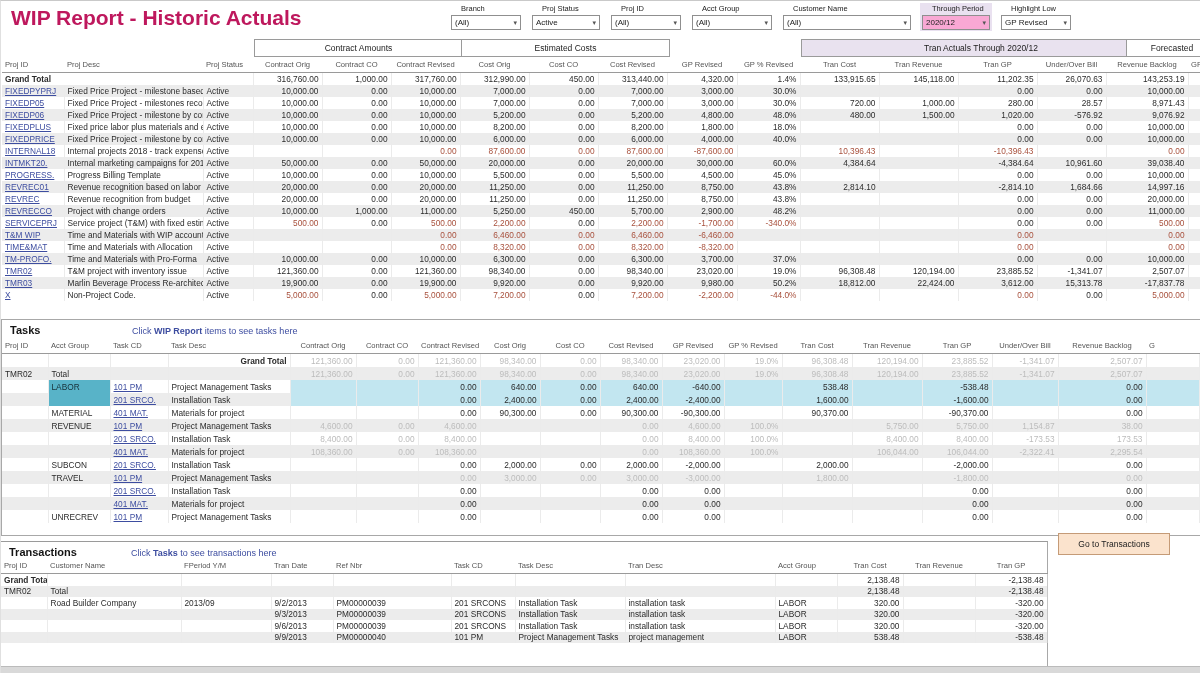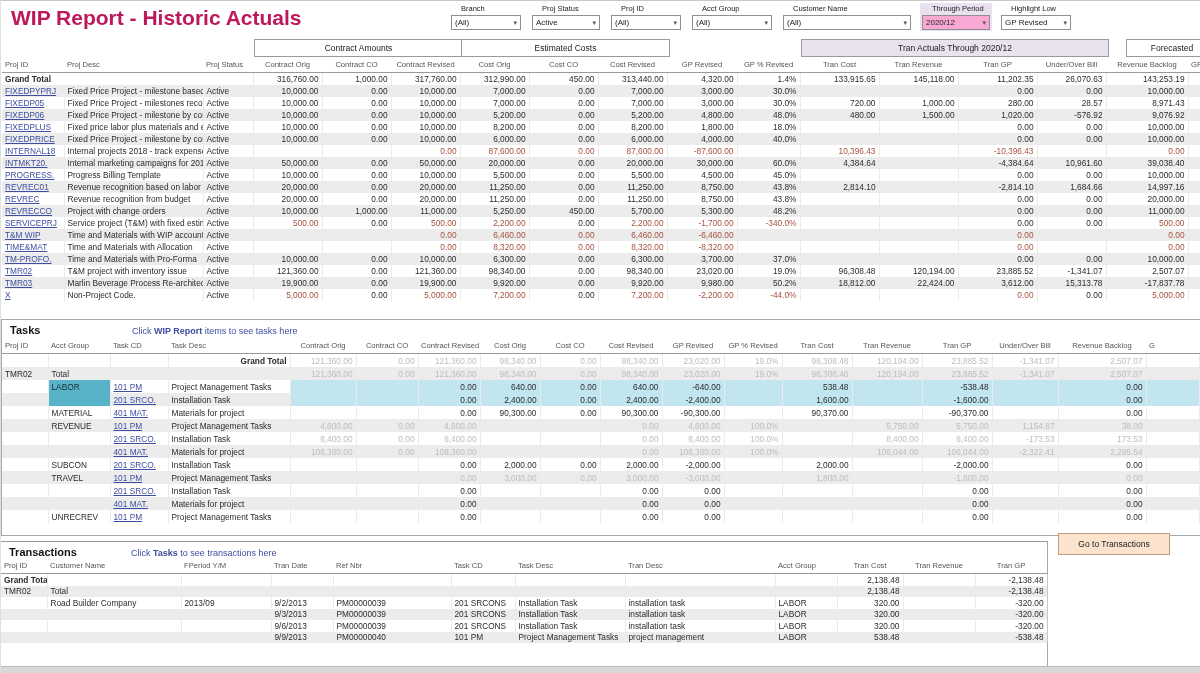--- a/index.html
+++ b/index.html
@@ -109,21 +109,21 @@
         <div class="fctl">
           <span>GP Revised</span>
           <span class="caret">▾</span>
         </div>
       </div>
     </div>
 
   <div id="groupbar">
       <div class="gbox" style="left: 253px; width: 207px;">Contract Amounts</div>
       <div class="gbox" style="left: 460px; width: 207px;">Estimated Costs</div>
-      <div class="gbox lav" style="left: 800px; width: 306px;">Tran Actuals Through 2020/12</div>
+      <div class="gbox lav" style="left: 800px; width: 306px; padding-left: 26px;">Tran Actuals Through 2020/12</div>
       <div class="gbox" style="left: 1125px; width: 90px;">Forecasted</div>
     </div>
   <table class="grid" id="wip-table">
       <colgroup>
         <col style="width: 62px;">
         <col style="width: 139px;">
         <col style="width: 50px;">
         <col style="width: 69px;">
         <col style="width: 69px;">
         <col style="width: 69px;">
@@ -371,21 +371,21 @@
         <tr>
           <td><a class="lnk">REVRECCO</a></td>
           <td>Project with change orders</td>
           <td>Active</td>
           <td class="num">10,000.00</td>
           <td class="num">1,000.00</td>
           <td class="num">11,000.00</td>
           <td class="num">5,250.00</td>
           <td class="num">450.00</td>
           <td class="num">5,700.00</td>
-          <td class="num">5,300.00</td>
+          <td class="num">2,900.00</td>
           <td class="num">48.2%</td>
           <td class="num"></td>
           <td class="num"></td>
           <td class="num">0.00</td>
           <td class="num">0.00</td>
           <td class="num">11,000.00</td>
           <td></td>
         </tr>
         <tr>
           <td><a class="lnk">SERVICEPRJ</a></td>

